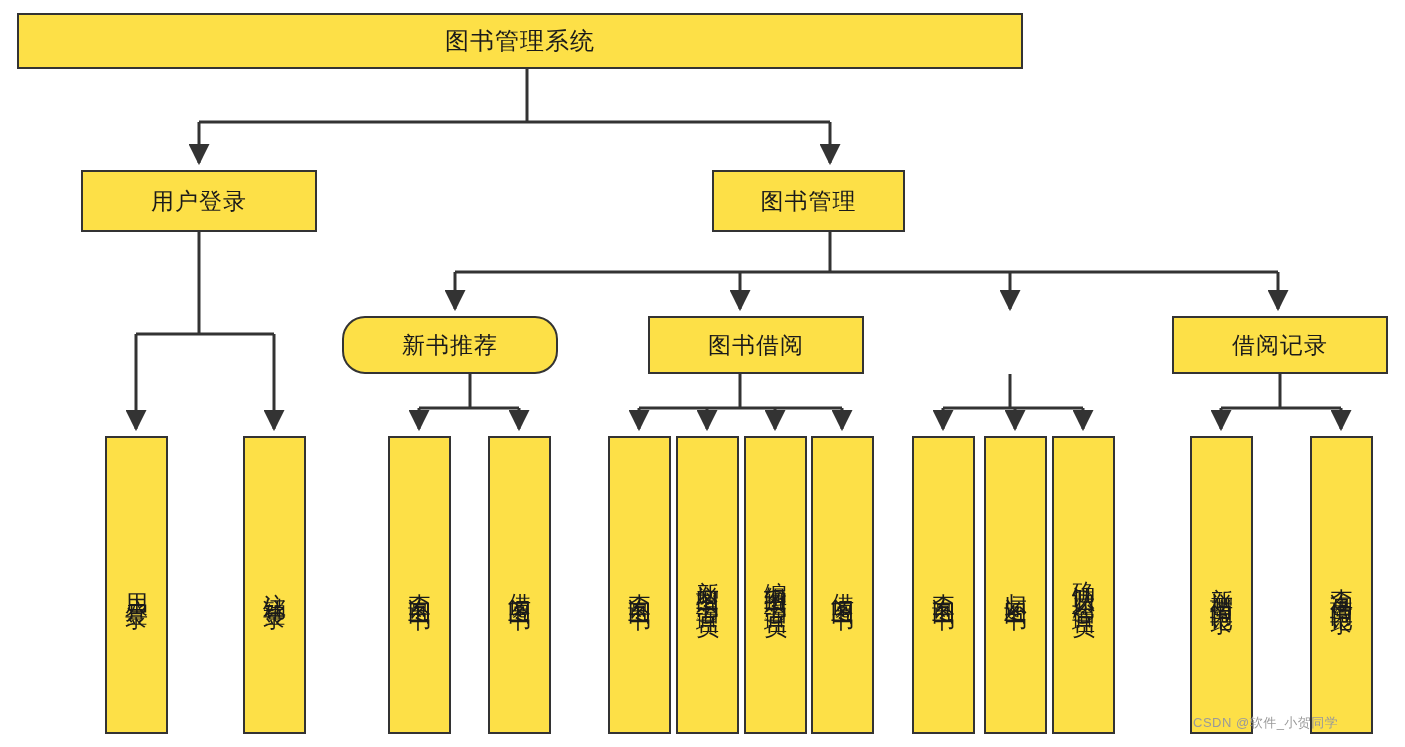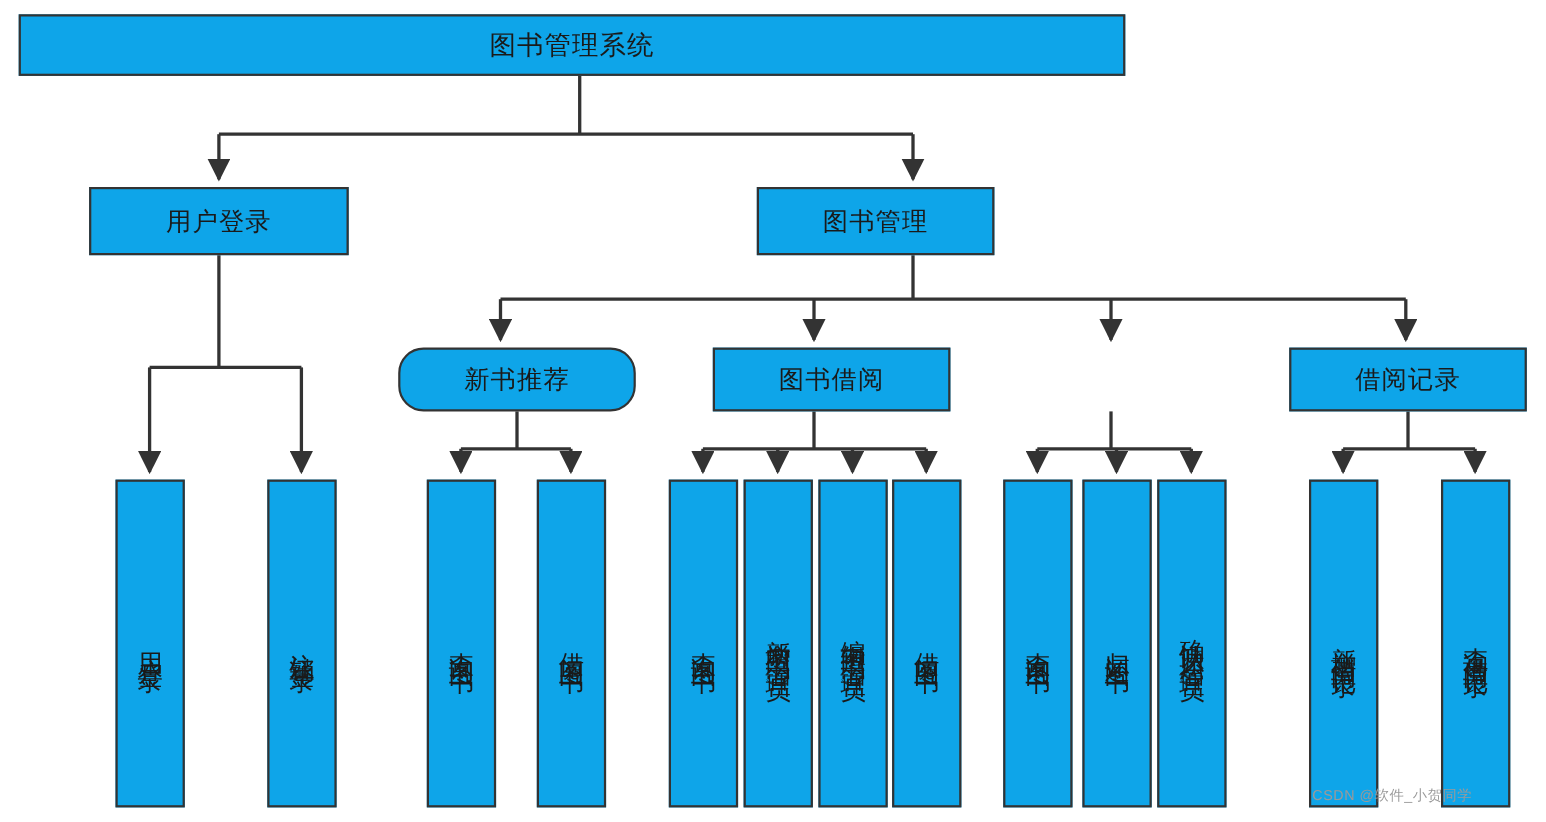--- a/index.html
+++ b/index.html
@@ -22,21 +22,21 @@
     left: 0;
     top: 0;
     width: 1405px;
     height: 747px;
     pointer-events: none;
   }
   .node {
     position: absolute;
     box-sizing: border-box;
     border: 2px solid #333333;
-    background: #0ea5e9;
+    background: #fde047;
     display: flex;
     align-items: center;
     justify-content: center;
     color: #1a1a1a;
   }
   .node.horiz {
     font-size: 23px;
     letter-spacing: 1px;
   }
   .node.vert {
@@ -115,25 +115,25 @@
     </g>
   </svg>
 
   <div class="node root horiz" style="left:17px;top:13px;width:1006px;height:56px;">
     <span>图书管理系统</span>
   </div>
 
   <div class="node horiz" style="left:81px;top:170px;width:236px;height:62px;">
     <span>用户登录</span>
   </div>
-  <div class="node horiz" style="left:688px;top:170px;width:216px;height:62px;">
+  <div class="node horiz" style="left:712px;top:170px;width:193px;height:62px;">
     <span>图书管理</span>
   </div>
 
-  <div class="node horiz" style="left:362px;top:316px;width:216px;height:58px;border-radius:23px;">
+  <div class="node horiz" style="left:342px;top:316px;width:216px;height:58px;border-radius:23px;">
     <span>新书推荐</span>
   </div>
   <div class="node horiz" style="left:632px;top:316px;width:216px;height:58px;margin-left:16px;">
     <span>图书借阅</span>
   </div>
   <div class="node horiz" style="left:1172px;top:316px;width:216px;height:58px;">
     <span>借阅记录</span>
   </div>
 
   <div class="node vert" style="left:105px;top:436px;width:63px;height:298px;">

